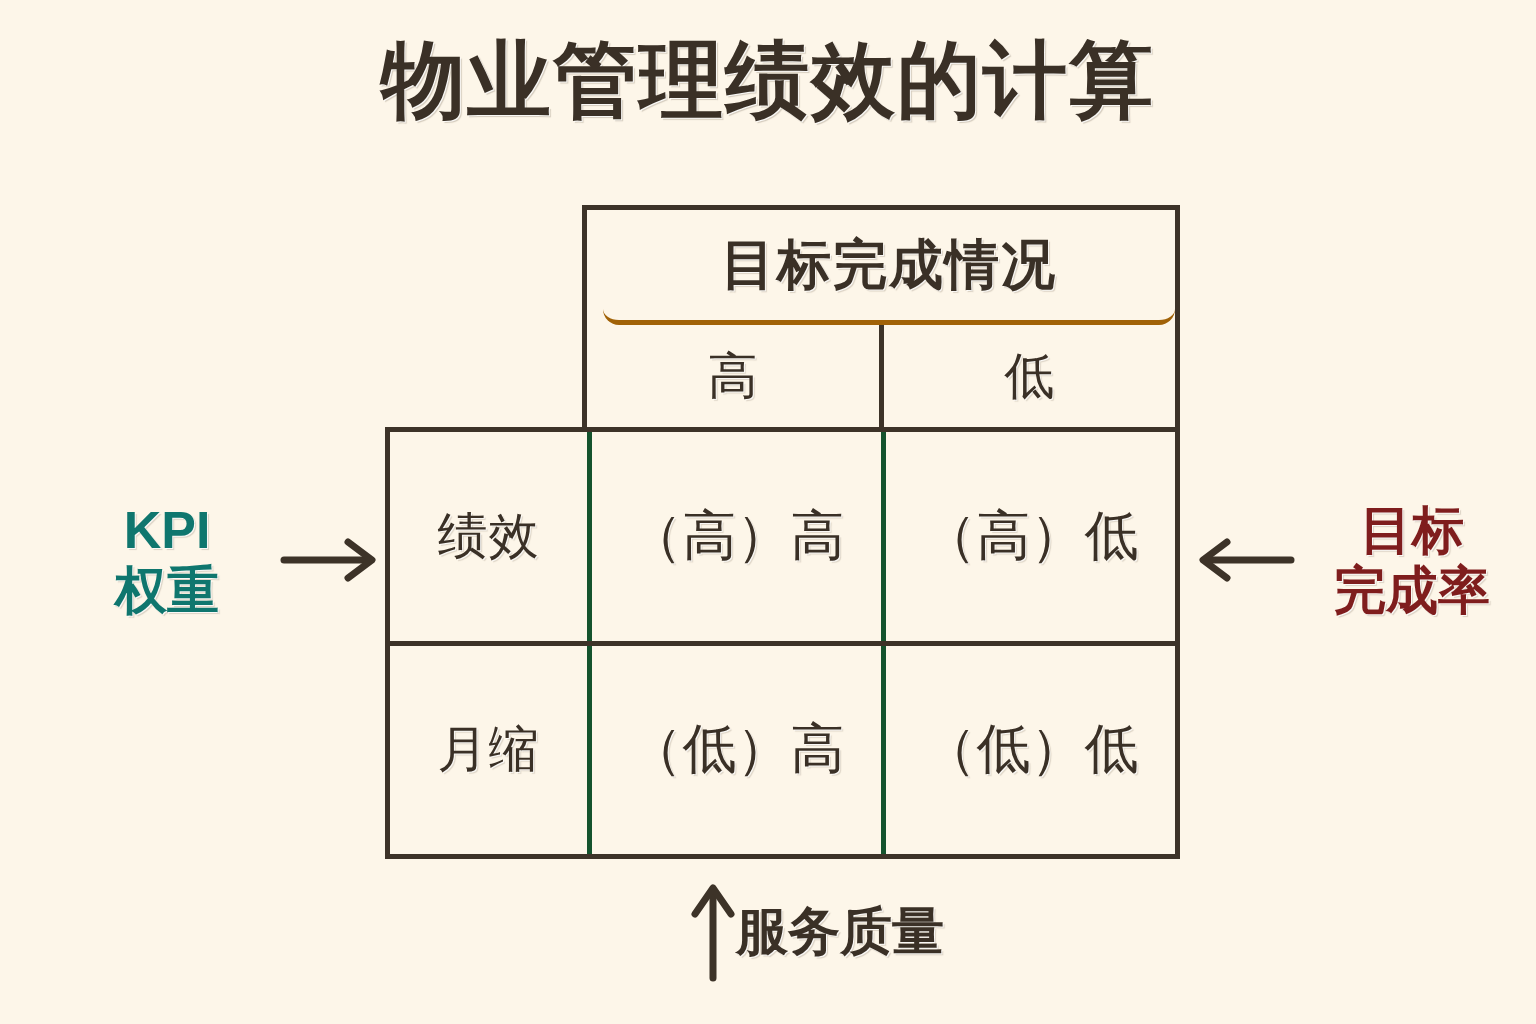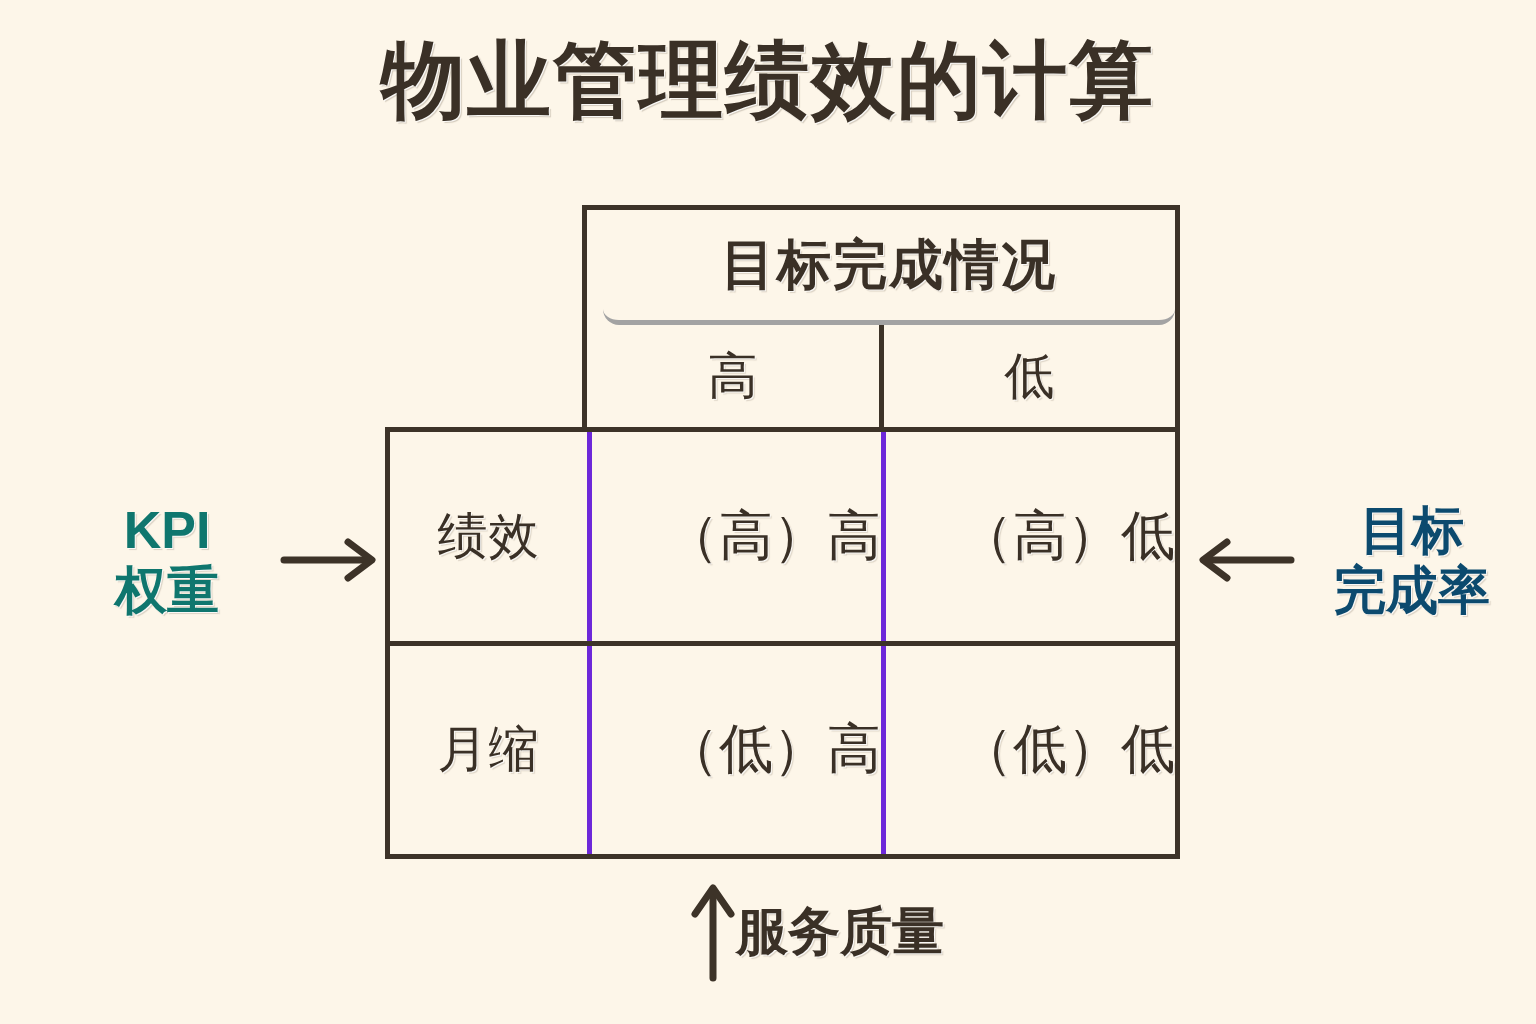--- a/index.html
+++ b/index.html
@@ -63,21 +63,21 @@
   #header-title-cell {
     position: absolute;
     left: 16px;
     top: 0;
     right: 0;
     height: 115px;
     display: flex;
     align-items: center;
     justify-content: center;
     box-sizing: border-box;
-    border-bottom: 5px solid #a3a3a3;
+    border-bottom: 5px solid #a16207;
     border-radius: 16px;
   }
   #header-sub-row {
     position: absolute;
     left: 0;
     top: 115px;
     right: 0;
     bottom: 0;
     display: flex;
   }
@@ -117,23 +117,23 @@
     flex: 0 0 197px;
     display: flex;
     align-items: center;
     justify-content: center;
     box-sizing: border-box;
   }
   .body-cell {
     flex: 1 1 0;
     display: flex;
     align-items: center;
-    justify-content: flex-end;
-    box-sizing: border-box;
-    border-left: 5px solid #6d28d9;
+    justify-content: center;
+    box-sizing: border-box;
+    border-left: 5px solid #14532d;
   }
 
   
   .t-header-title {
     font-size: 54px;
     font-weight: 700;
     letter-spacing: 2px;
     color: #3a3026;
     text-shadow: 1px 1px 0 rgba(255,255,255,0.8),
                  2px 2px 1px rgba(120,105,88,0.25);
@@ -196,21 +196,21 @@
     display: flex;
     align-items: center;
     gap: 14px;
   }
   #right-annotation .anno-text {
     flex: 1 1 auto;
     text-align: center;
     font-size: 52px;
     font-weight: 700;
     line-height: 1.16;
-    color: #0c4a6e;
+    color: #7f1d1d;
     text-shadow: 1px 1px 0 rgba(255,255,255,0.85),
                  2px 2px 1px rgba(120,105,88,0.25);
     white-space: nowrap;
   }
 
   #bottom-annotation {
     position: absolute;
     left: 690px;
     top: 872px;
     width: 420px;

